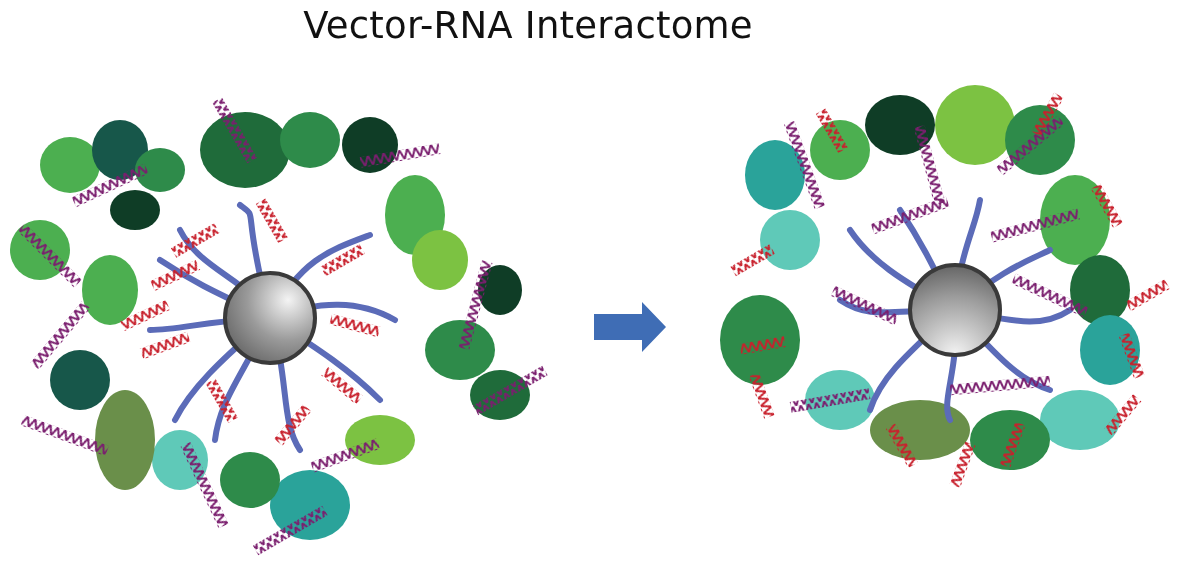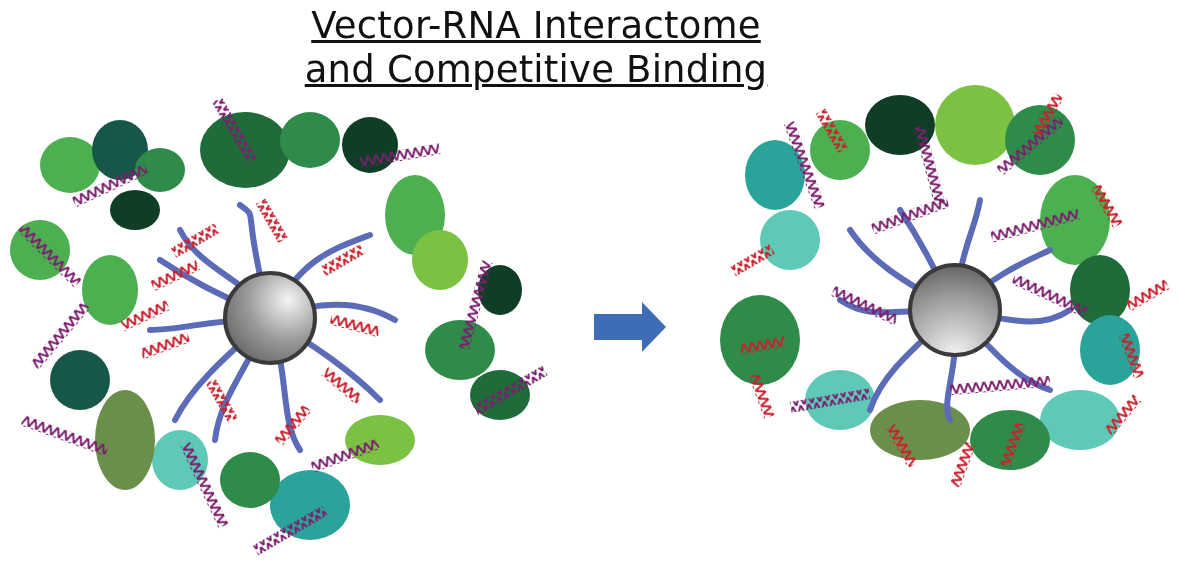--- a/index.html
+++ b/index.html
@@ -1,29 +1,28 @@
 <!DOCTYPE html>
 <html><head>
 <meta charset="utf-8">
 <style>
   html, body { margin: 0; padding: 0; background: #ffffff; }
   body { width: 1180px; height: 575px; position: relative; overflow: hidden; font-family: "DejaVu Sans", sans-serif; }
   .title {
-    position: absolute; left: 8px; width: 1056px; top: 4px;
-    text-align: center; font-size: 37px; line-height: 44px; color: #111; letter-spacing: 0.2px; text-decoration: underline;
+    position: absolute; left: 0; width: 1056px; top: 4px;
+    text-align: center; font-size: 37px; line-height: 44px; color: #111; letter-spacing: 0.2px;
   }
   .panel { position: absolute; }
   svg { display: block; }
 </style>
 </head>
 <body>
 
 <div class="title">
   <div>Vector-RNA Interactome</div>
-  <div>and Competitive Binding</div>
 </div>
 
 <div class="panel" style="left:0; top:90px;">
 <svg width="560" height="485" viewBox="0 90 560 485">
   <defs>
     <radialGradient id="coreGrad" cx="0.7" cy="0.3" r="0.9">
       <stop offset="0" stop-color="#f4f4f4"></stop>
       <stop offset="0.5" stop-color="#9a9a9a"></stop>
       <stop offset="1" stop-color="#5a5a5a"></stop>
     </radialGradient>

